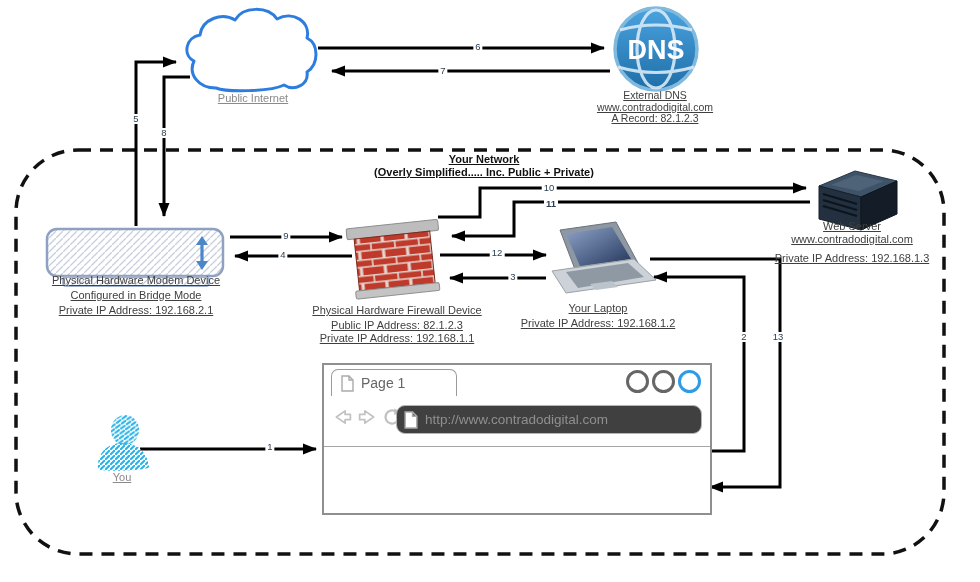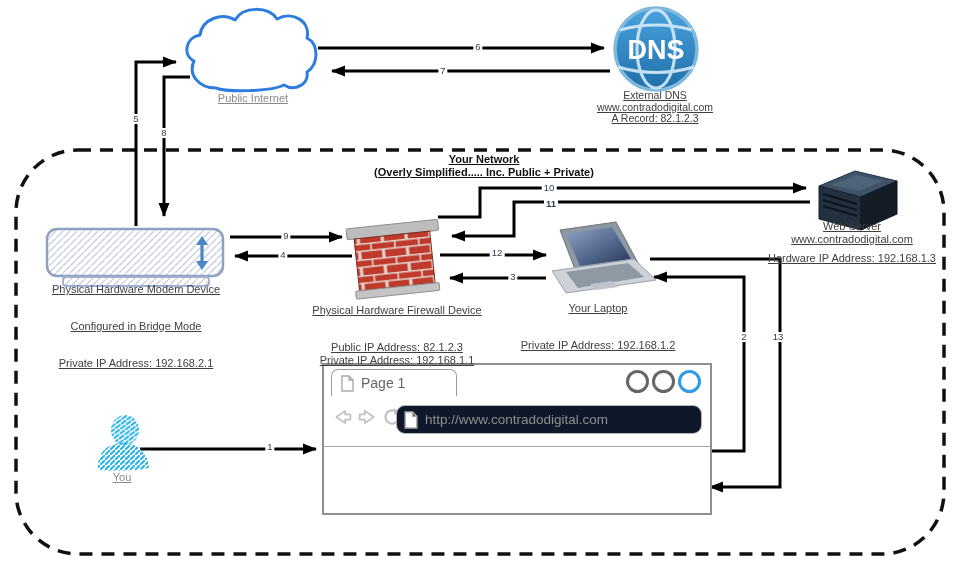--- a/index.html
+++ b/index.html
@@ -1,37 +1,37 @@
 <!DOCTYPE html>
 <html><head>
 <meta charset="utf-8">
 <style>
   html,body{margin:0;padding:0;background:#fff;font-family:"Liberation Sans",sans-serif;}
   .stage{position:relative;width:980px;height:582px;background:#fff;overflow:hidden;}
   .layer{position:absolute;left:0;top:0;}
   .lbl{position:absolute;transform:translateX(-50%);text-align:center;color:#3f3f3f;
        font-size:11px;line-height:13px;white-space:nowrap;z-index:4;text-decoration:underline;}
-  .lbl .sub{margin-top:24px;}
+  .lbl .sub{margin-top:2px;}
   .title{font-weight:bold;color:#111;font-size:11px;line-height:12.5px;}
   .muted{color:#8a8a8a;}
   .num{position:absolute;transform:translate(-50%,-50%);font-size:9.5px;line-height:10px;
        color:#2c3e50;background:#fff;padding:0 2px;z-index:5;}
   
   .browser{position:absolute;left:322px;top:363px;width:390px;height:152px;border:2px solid #8f8f8f;
            background:#fff;box-sizing:border-box;z-index:3;}
   .tab{position:absolute;left:7px;top:4px;width:126px;height:27px;border:1.5px solid #9a9a9a;
        border-bottom:none;border-radius:7px 7px 0 0;background:#fff;display:flex;align-items:center;
        gap:7px;padding-left:9px;box-sizing:border-box;}
   .tab-label{font-size:14px;color:#666;}
   .winctrls{position:absolute;top:5px;right:9px;display:flex;gap:3px;}
   .circ{width:17px;height:17px;border-radius:50%;border:3px solid #666;background:#fff;box-sizing:content-box;}
   .circ.blue{border-color:#2e9be6;}
   .toolbar{position:absolute;left:8px;top:41px;display:flex;align-items:center;gap:4px;}
   .urlbar{position:absolute;left:72px;top:40px;width:306px;height:29px;border:1.5px solid #b5b5b5;
-          border-radius:9px;display:flex;align-items:center;gap:7px;padding-left:7px;box-sizing:border-box;background:#0f172a;}
+          border-radius:9px;display:flex;align-items:center;gap:7px;padding-left:7px;box-sizing:border-box;background:#404040;}
   .url-text{font-size:13.5px;color:#8f8f8f;}
   .divider{position:absolute;left:0;right:0;top:81px;border-top:1.5px solid #a5a5a5;}
   svg text{font-family:"Liberation Sans",sans-serif;}
 </style>
 </head>
 <body>
 
 <div class="stage">
 
   <svg class="layer" width="980" height="582" viewBox="0 0 980 582">
@@ -170,41 +170,41 @@
     <div>External DNS</div>
     <div>www.contradodigital.com</div>
     <div>A Record: 82.1.2.3</div>
   </div>
 
   <div class="lbl title" style="left:484px;top:153px;">
     <div>Your Network</div>
     <div>(Overly Simplified..... Inc. Public + Private)</div>
   </div>
 
-  <div class="lbl" style="left:136px;top:283px;">
+  <div class="lbl" style="left:136px;top:274px;">
     <div>Physical Hardware Modem Device</div>
     <div class="sub">Configured in Bridge Mode</div>
     <div class="sub">Private IP Address: 192.168.2.1</div>
   </div>
 
   <div class="lbl" style="left:397px;top:304px;">
     <div>Physical Hardware Firewall Device</div>
     <div class="sub">Public IP Address: 82.1.2.3</div>
     <div>Private IP Address: 192.168.1.1</div>
   </div>
 
   <div class="lbl" style="left:598px;top:302px;">
     <div>Your Laptop</div>
     <div class="sub">Private IP Address: 192.168.1.2</div>
   </div>
 
   <div class="lbl" style="left:852px;top:220px;">
     <div>Web Server</div>
     <div>www.contradodigital.com</div>
-    <div class="sub" style="margin-top:6px;">Hardware IP Address: 192.168.1.3</div>
+    <div class="sub" style="margin-top:6px;">Private IP Address: 192.168.1.3</div>
   </div>
 
   <div class="lbl muted" style="left:122px;top:471px;">You</div>
 
   <span class="num" style="left:270px;top:447px;">1</span>
   <span class="num" style="left:744px;top:337px;">2</span>
   <span class="num" style="left:513px;top:277px;">3</span>
   <span class="num" style="left:283px;top:255px;">4</span>
   <span class="num" style="left:136px;top:119px;">5</span>
   <span class="num" style="left:478px;top:47px;">6</span>

